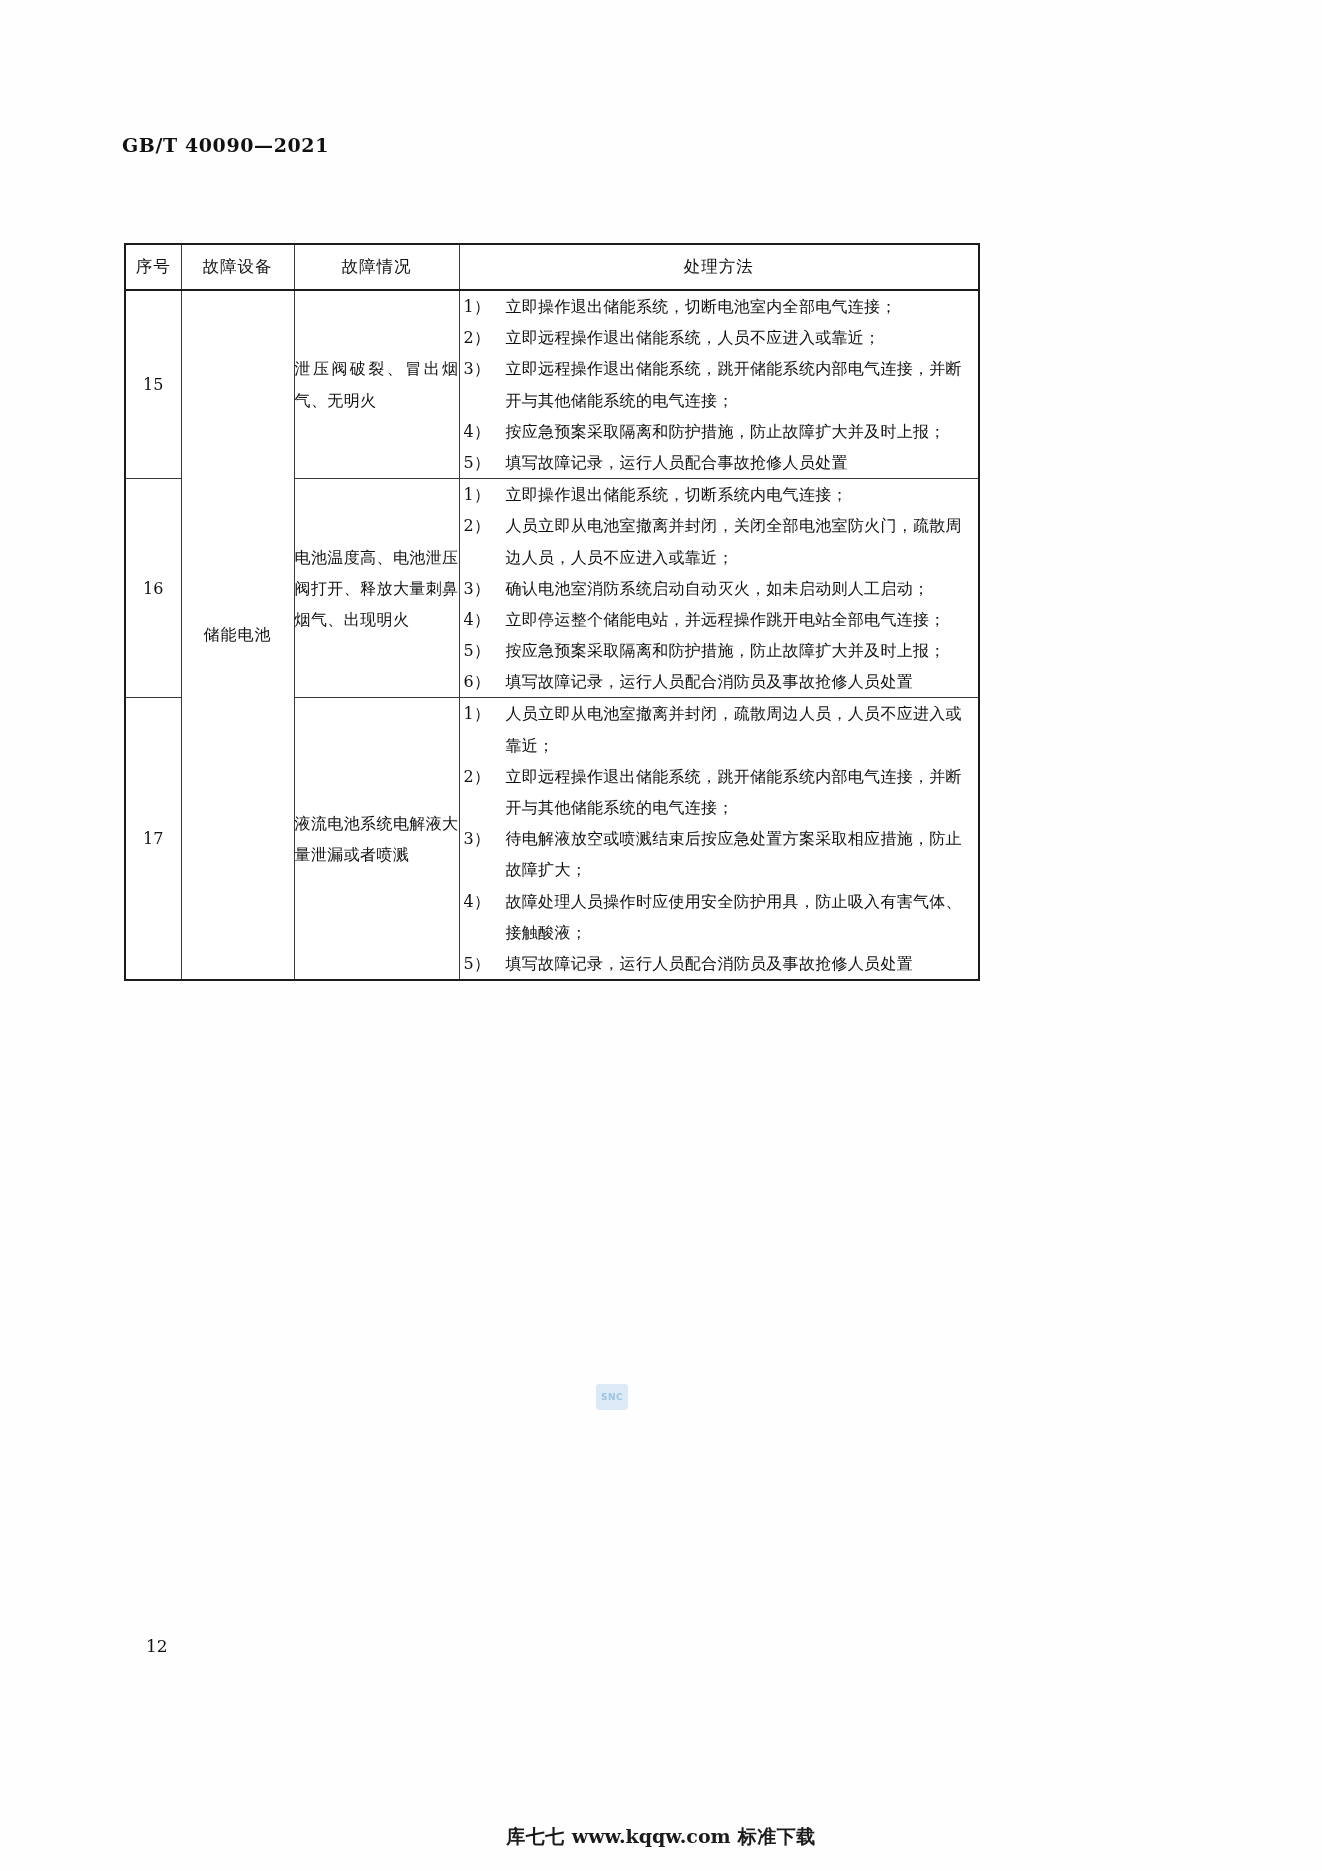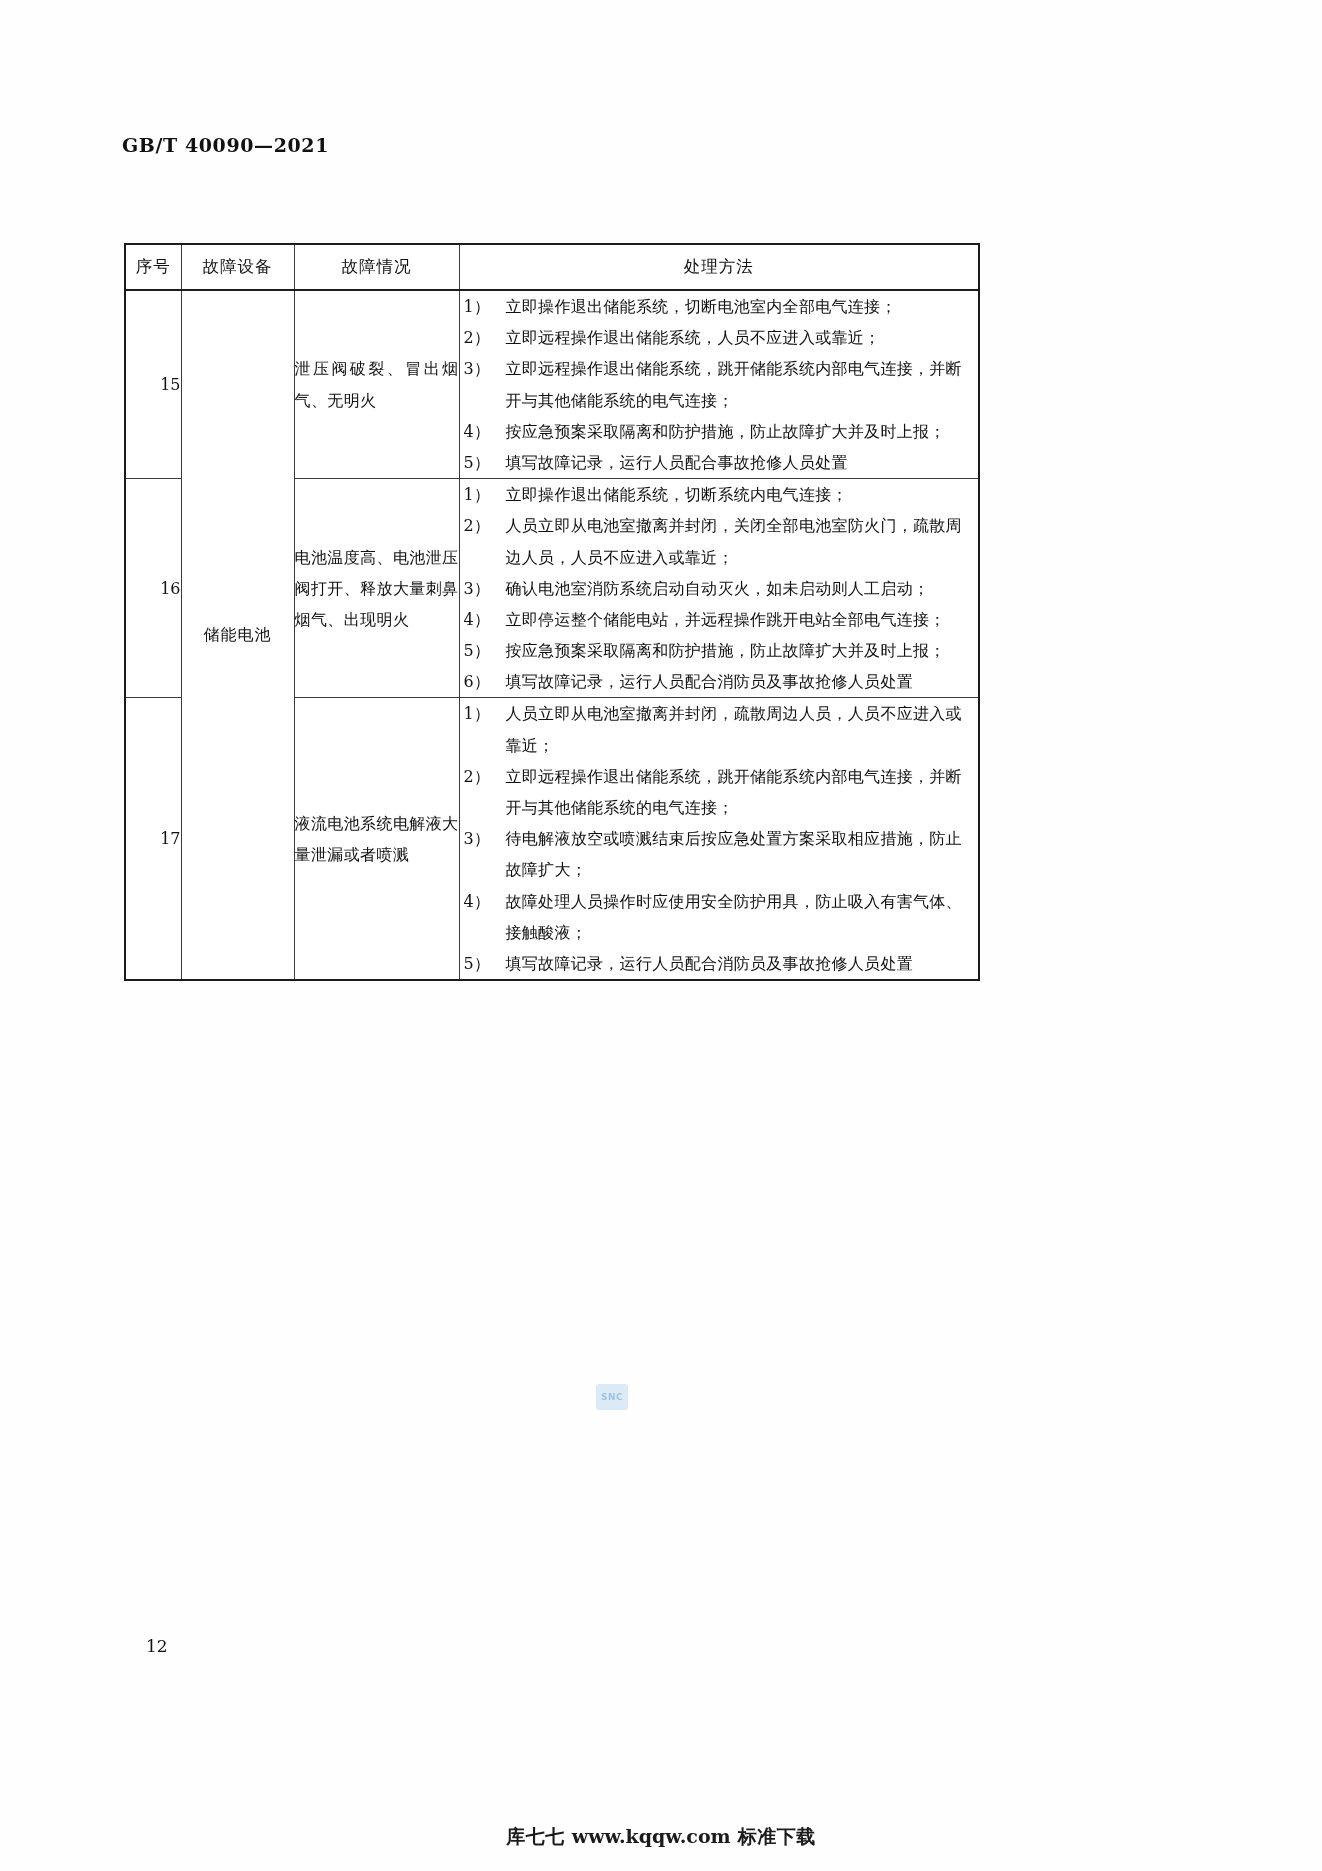--- a/index.html
+++ b/index.html
@@ -82,21 +82,21 @@
   table.gbtable tbody td {
     font-size: 16px;
   }
 
   col.c-no      { width: 56px; }
   col.c-dev     { width: 113px; }
   col.c-cond    { width: 165px; }
   col.c-method  { width: 520px; }
 
   td.no-cell {
-    text-align: right;
+    text-align: center;
     font-size: 17px;
     font-family: "DejaVu Serif", "Liberation Serif", serif;
   }
   td.dev-cell {
     text-align: center;
     font-size: 16.5px;
     letter-spacing: 1px;
   }
   td.cond-cell {
     padding: 8px 12px;

